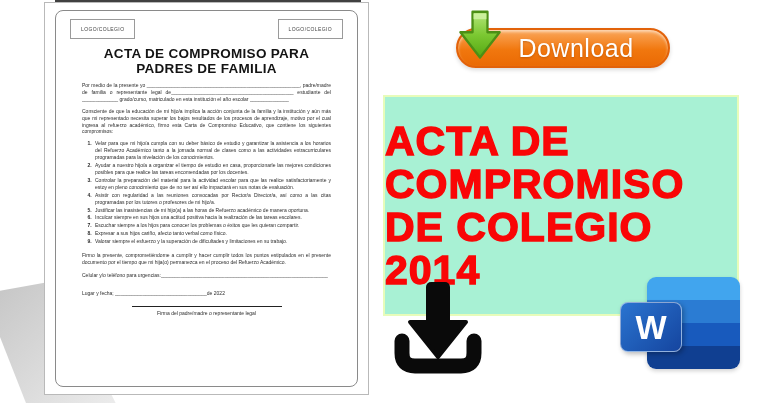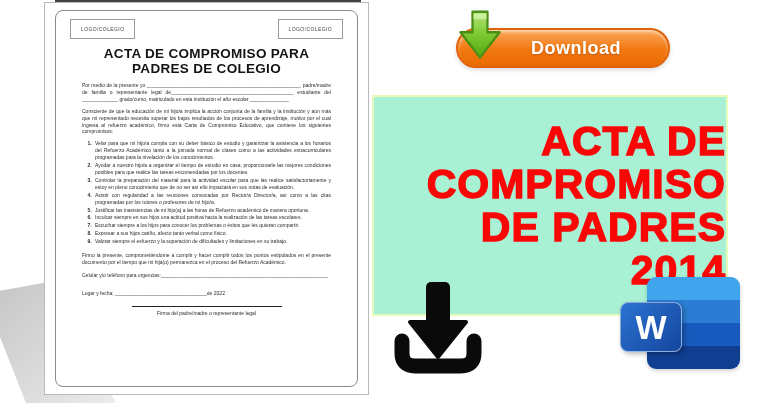--- a/index.html
+++ b/index.html
@@ -50,30 +50,30 @@
 
   
   .download-btn{
     position:absolute;left:456px;top:28px;width:214px;height:40px;
     border-radius:21px;border:2px solid #e2620a;box-sizing:border-box;
     background:linear-gradient(180deg,#faa85c 0%,#f1770e 55%,#ea6a04 100%);
     box-shadow:inset 0 2px 3px rgba(255,255,255,.55),0 2px 4px rgba(0,0,0,.15);
     display:flex;align-items:center;justify-content:center;cursor:pointer;
   }
   .download-label{
-    padding-left:26px;color:#ffffff;font-weight:700;font-size:18px;
+    padding-left:26px;color:#ffffff;font-weight:400;font-size:25px;
     letter-spacing:.5px;text-shadow:0 1px 2px rgba(120,50,0,.35);
   }
   .green-arrow{position:absolute;left:452px;top:8px;width:56px;height:56px;z-index:3;}
 
   
   .banner{
-    position:absolute;left:372px;top:95px;width:356px;height:221px;
+    position:absolute;left:383px;top:95px;width:356px;height:221px;
     background:#a8f1d4;border:2px solid #e7fcba;box-sizing:border-box;z-index:1;
-    display:flex;flex-direction:column;align-items:flex-end;justify-content:center;
+    display:flex;flex-direction:column;align-items:flex-start;justify-content:center;
   }
   .banner-line{
     color:#f90606;font-weight:700;font-size:41px;line-height:43px;
     letter-spacing:1px;-webkit-text-stroke:1.4px #f90606;white-space:nowrap;
   }
 
   
   .black-arrow{position:absolute;left:388px;top:277px;width:100px;height:106px;z-index:2;}
   .word-icon{position:absolute;left:620px;top:276px;width:122px;height:96px;z-index:2;}
   .word-doc{
@@ -102,21 +102,21 @@
 
   <div class="doc-page">
     <div class="doc-inner">
       <div class="logo-row">
         <div class="logo-box">LOGO/COLEGIO</div>
         <div class="logo-box">LOGO/COLEGIO</div>
       </div>
 
       <div class="doc-title">
         <div>ACTA DE COMPROMISO PARA</div>
-        <div>PADRES DE COLEGIO</div>
+        <div>PADRES DE FAMILIA</div>
       </div>
 
       <div class="doc-body">
         <p class="p-intro">Por medio de la presente yo _______________________________________________________, padre/madre de familia o representante legal de____________________________________________ estudiante del _____________ grado/curso, matriculado en esta institución el año escolar ______________</p>
         <p class="p-consent">Consciente de que la educación de mi hijo/a implica la acción conjunta de la familia y la institución y aún más que mi representado necesita superar los bajos resultados de los procesos de aprendizaje, motivo por el cual ingresa al refuerzo académico, firmo esta Carta de Compromiso Educativo, que contiene los siguientes compromisos:</p>
 
         <ol class="commitments">
           <li>Velar para que mi hijo/a cumpla con su deber básico de estudio y garantizar la asistencia a los horarios del Refuerzo Académico tanto a la jornada normal de clases como a las actividades extracurriculares programadas para la nivelación de los conocimientos.</li>
           <li>Ayudar a nuestro hijo/a a organizar el tiempo de estudio en casa, proporcionarle las mejores condiciones posibles para que realice las tareas encomendadas por los docentes.</li>
           <li>Controlar la preparación del material para la actividad escolar para que las realice satisfactoriamente y estoy en pleno conocimiento que de no ser así ello impactará en sus notas de evaluación.</li>
@@ -151,21 +151,21 @@
         <stop offset="1" stop-color="#55a812"></stop>
       </linearGradient>
     </defs>
     <path d="M22 4 H38 V26 H51 L30 53 L9 26 H22 Z" fill="url(#ga)" stroke="#4c8f15" stroke-width="2.5" stroke-linejoin="round"></path>
     <path d="M23 6 H37 V12 H23 Z" fill="#d2f3a6" opacity="0.8"></path>
   </svg>
 
   <div class="banner">
     <div class="banner-line">ACTA DE</div>
     <div class="banner-line">COMPROMISO</div>
-    <div class="banner-line">DE PADRES</div>
+    <div class="banner-line">DE COLEGIO</div>
     <div class="banner-line">2014</div>
   </div>
 
   <svg class="black-arrow" viewBox="0 0 100 106">
     <rect x="38" y="5" width="24" height="44" rx="5" fill="#0a0a0a"></rect>
     <path d="M22 45 H78 L50 80 Z" fill="#0a0a0a" stroke="#0a0a0a" stroke-width="4" stroke-linejoin="round"></path>
     <path d="M14 64 V76 q0 13 13 13 H73 q13 0 13 -13 V64" fill="none" stroke="#0a0a0a" stroke-width="15" stroke-linecap="round"></path>
   </svg>
 
   <div class="word-icon">

